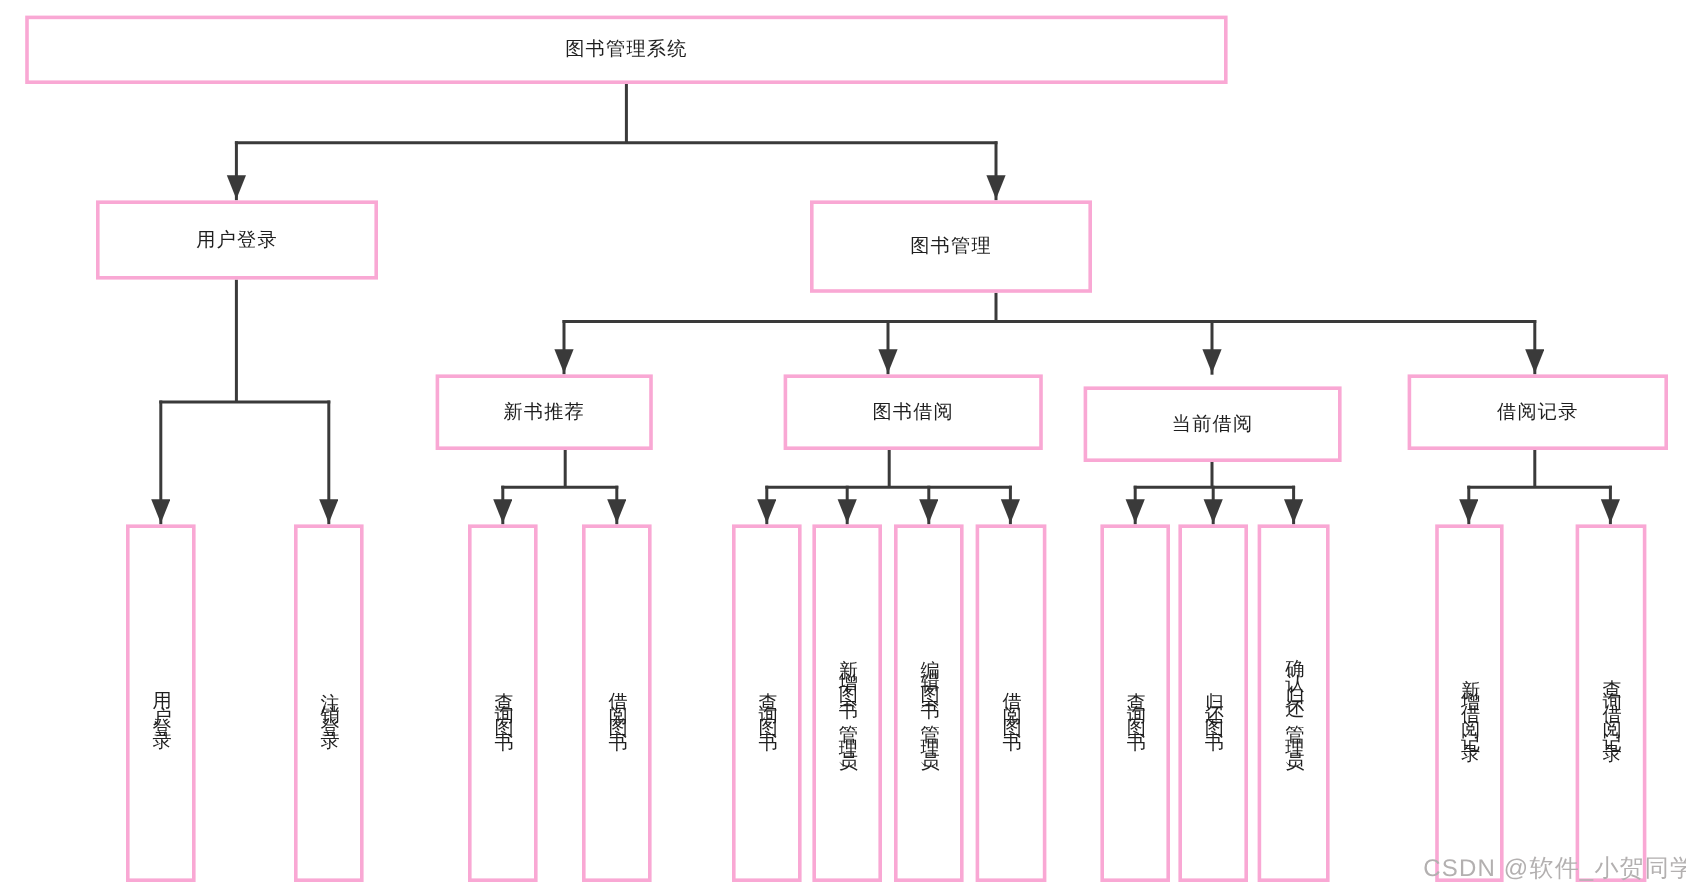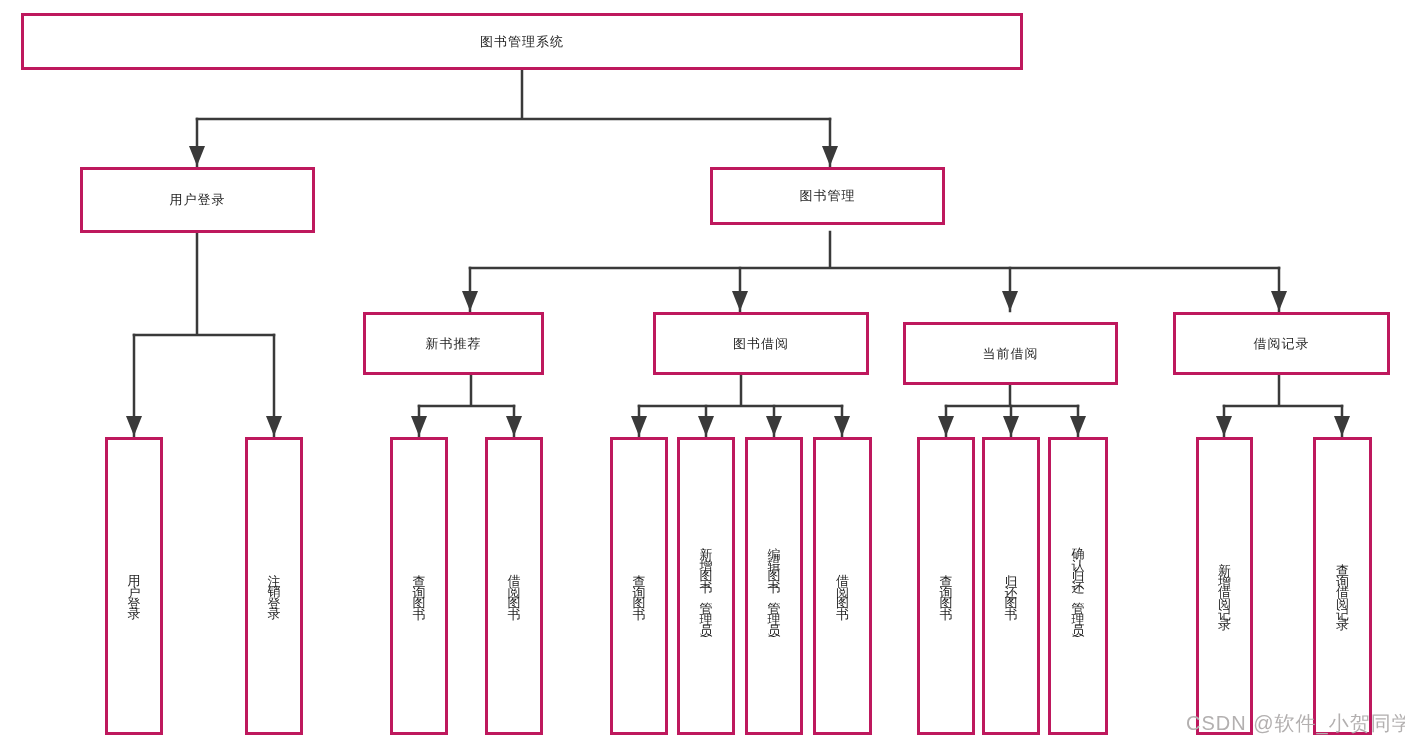--- a/index.html
+++ b/index.html
@@ -12,27 +12,27 @@
     overflow: hidden;
   }
   .connector-svg {
     position: absolute;
     left: 0; top: 0;
     width: 1405px; height: 747px;
   }
   .box {
     position: absolute;
     box-sizing: border-box;
-    border: 3px solid #be185d;
+    border: 3px solid #f9a8d4;
     background: #ffffff;
     color: #1f1f1f;
     display: flex;
     align-items: center;
     justify-content: center;
-    font-size: 13px;
+    font-size: 16px;
     letter-spacing: 1px;
   }
   .h-box {  }
   .v-box { 
     writing-mode: vertical-rl;
     text-orientation: mixed;
     letter-spacing: 11px;
     white-space: nowrap;
     line-height: 1;
   }
@@ -86,21 +86,21 @@
         <line x1="1078" y1="406" x2="1078" y2="436" marker-end="url(#ah)"></line>
         <line x1="1224" y1="406" x2="1224" y2="436" marker-end="url(#ah)"></line>
         <line x1="1342" y1="406" x2="1342" y2="436" marker-end="url(#ah)"></line>
       </g>
     </g>
   </svg>
 
   <div class="box h-box" style="left:21px; top:13px; width:1002px; height:57px;">图书管理系统</div>
 
   <div class="box h-box" style="left:80px; top:167px; width:235px; height:66px;">用户登录</div>
-  <div class="box h-box" style="left:710px; top:167px; width:235px; height:58px;">图书管理</div>
+  <div class="box h-box" style="left:675px; top:167px; width:235px; height:77px;">图书管理</div>
 
   <div class="box h-box" style="left:363px; top:312px; width:181px; height:63px;">新书推荐</div>
   <div class="box h-box" style="left:633px; top:312px; width:216px; height:63px;margin-left:20px;">图书借阅</div>
   <div class="box h-box" style="left:903px; top:322px; width:215px; height:63px;">当前借阅</div>
   <div class="box h-box" style="left:1173px; top:312px; width:217px; height:63px;">借阅记录</div>
 
   <div class="box v-box" style="left:105px; top:437px; width:58px; height:298px;">用户登录</div>
   <div class="box v-box" style="left:245px; top:437px; width:58px; height:298px;">注销登录</div>
 
   <div class="box v-box" style="left:390px; top:437px; width:58px; height:298px;">查询图书</div>

